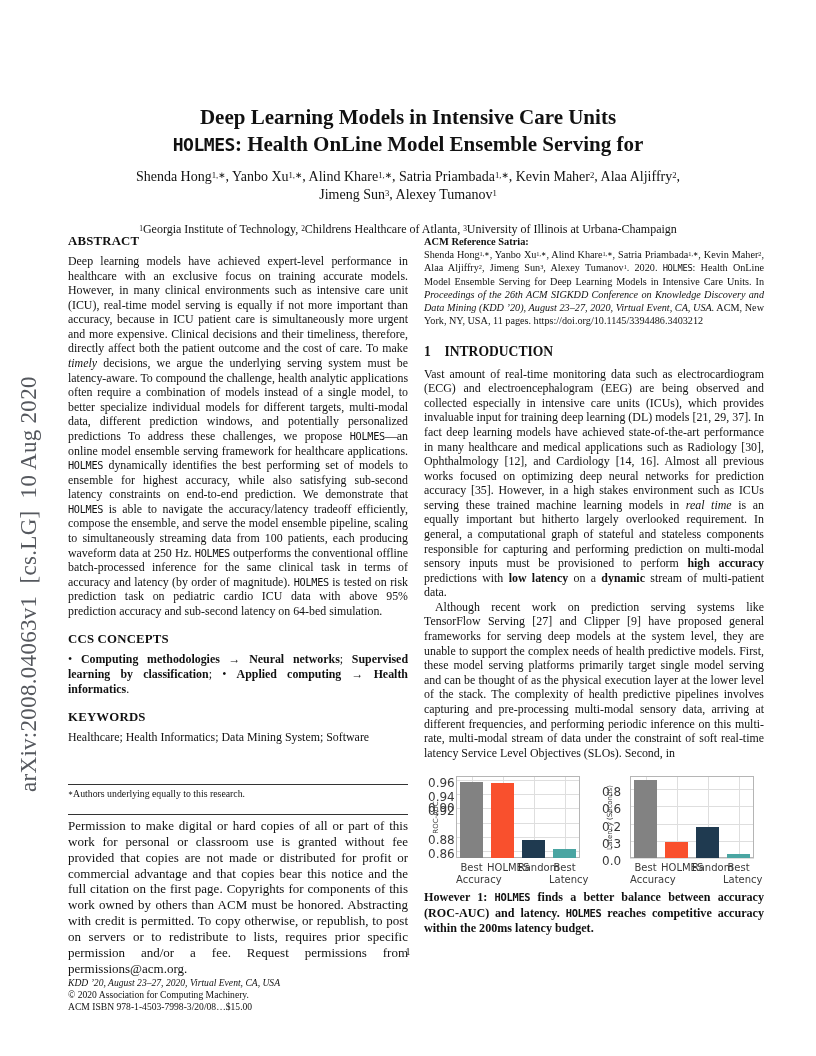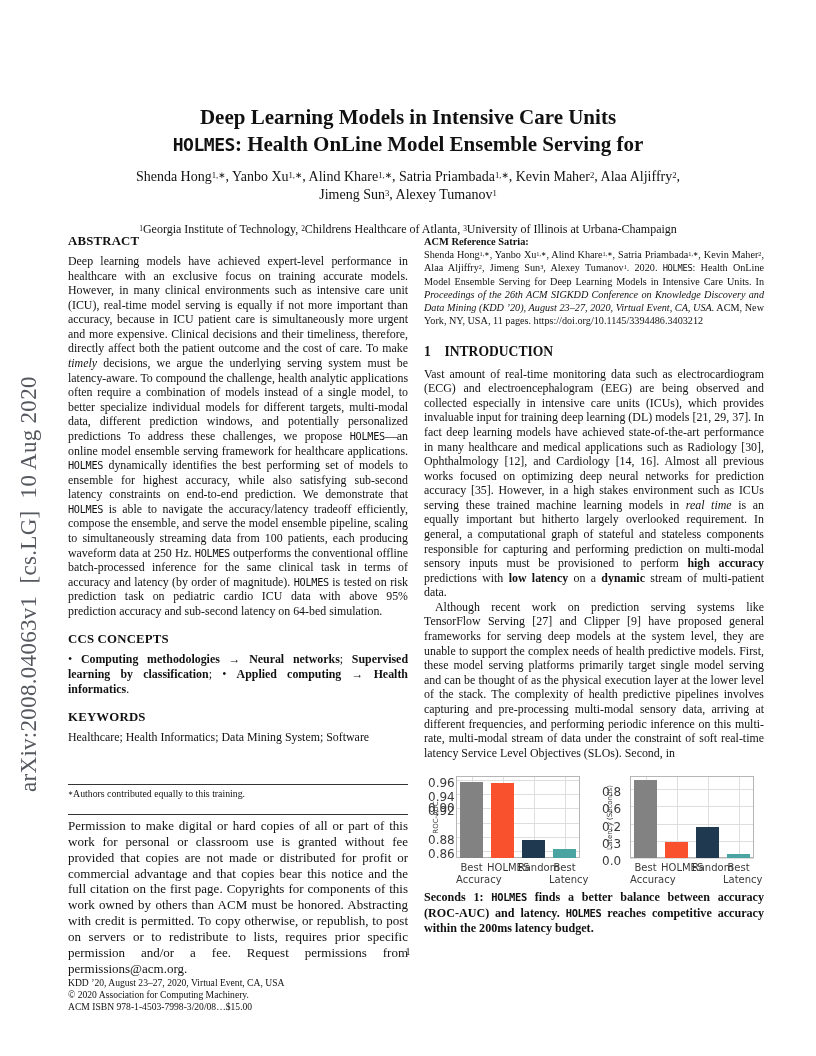--- a/index.html
+++ b/index.html
@@ -49,21 +49,21 @@
   .acm-ref-text { font-size:10.2px; line-height:1.3; text-align:justify; margin:0; }
 
   .intro-heading { font-size:13.6px; font-weight:bold; margin:16px 0 7px 0; white-space:pre; }
 
   
   .bottom-block { position:absolute; left:68px; top:784px; width:340px; }
   .rule { border:0; border-top:1px solid #333; margin:0 0 3px 0; }
   .footnote-text { font-size:9.8px; margin:0 0 15px 0; }
   .permission-text { font-size:13px; line-height:1.22; text-align:justify; margin:2px 0 0 0; }
   .credit-line { font-size:9.6px; line-height:1.25; margin:0; }
-  .italic { }
+  .italic { font-style:italic; }
 
   
   .figure-row { display:flex; justify-content:center; gap:16px; margin:10px 0 6px 0; }
   .figchart { position:relative; width:158px; height:114px; font-family:"DejaVu Sans", sans-serif; }
   .c-frame { position:absolute; border:1px solid #b5b5b5; box-sizing:border-box; }
   .c-grid-h { position:absolute; height:1px; background:#dedede; }
   .c-grid-v { position:absolute; width:1px; background:#dedede; }
   .c-ytick { position:absolute; text-align:left; font-size:12px; color:#3a3a3a; }
   .c-xlab { position:absolute; text-align:center; font-size:10px; color:#3a3a3a; line-height:1.2; }
   .c-bar { position:absolute; }
@@ -97,21 +97,21 @@
 
     <h2 class="section-heading mt14">CCS CONCEPTS</h2>
     <p class="body-text"><span class="run-plain">• </span><span class="run-bold">Computing methodologies</span><span class="run-plain"> → </span><span class="run-bold">Neural networks</span><span class="run-plain">; </span><span class="run-bold">Supervised learning by classification</span><span class="run-plain">; • </span><span class="run-bold">Applied computing</span><span class="run-plain"> → </span><span class="run-bold">Health informatics</span><span class="run-plain">.</span></p>
 
     <h2 class="section-heading mt14">KEYWORDS</h2>
     <p class="body-text">Healthcare; Health Informatics; Data Mining System; Software</p>
   </div>
 
   <div class="bottom-block">
     <hr class="rule">
-    <p class="footnote-text"><span class="run-sup">∗</span><span class="run-plain">Authors contributed equally to this training.</span></p>
+    <p class="footnote-text"><span class="run-sup">∗</span><span class="run-plain">Authors underlying equally to this research.</span></p>
     <hr class="rule">
     <p class="permission-text">Permission to make digital or hard copies of all or part of this work for personal or classroom use is granted without fee provided that copies are not made or distributed for profit or commercial advantage and that copies bear this notice and the full citation on the first page. Copyrights for components of this work owned by others than ACM must be honored. Abstracting with credit is permitted. To copy otherwise, or republish, to post on servers or to redistribute to lists, requires prior specific permission and/or a fee. Request permissions from permissions@acm.org.</p>
     <p class="credit-line italic">KDD ’20, August 23–27, 2020, Virtual Event, CA, USA</p>
     <p class="credit-line">© 2020 Association for Computing Machinery.</p>
     <p class="credit-line">ACM ISBN 978-1-4503-7998-3/20/08…$15.00</p>
   </div>
 
   <div class="col col-right">
     <h3 class="acm-ref-heading">ACM Reference Satria:</h3>
     <p class="acm-ref-text"><span class="run-plain">Shenda Hong</span><span class="run-sup">1,∗</span><span class="run-plain">, Yanbo Xu</span><span class="run-sup">1,∗</span><span class="run-plain">, Alind Khare</span><span class="run-sup">1,∗</span><span class="run-plain">, Satria Priambada</span><span class="run-sup">1,∗</span><span class="run-plain">, Kevin Maher</span><span class="run-sup">2</span><span class="run-plain">, Alaa Aljiffry</span><span class="run-sup">2</span><span class="run-plain">, Jimeng Sun</span><span class="run-sup">3</span><span class="run-plain">, Alexey Tumanov</span><span class="run-sup">1</span><span class="run-plain">. 2020. </span><span class="run-mono">HOLMES</span><span class="run-plain">: Health OnLine Model Ensemble Serving for Deep Learning Models in Intensive Care Units. In </span><span class="run-italic">Proceedings of the 26th ACM SIGKDD Conference on Knowledge Discovery and Data Mining (KDD ’20), August 23–27, 2020, Virtual Event, CA, USA.</span><span class="run-plain"> ACM, New York, NY, USA, 11 pages. https://doi.org/10.1145/3394486.3403212</span></p>
@@ -189,18 +189,18 @@
           <div class="c-xlab" style="left: 90px; top: 92px; width: 31px;">
             <div>Random</div>
           </div>
           <div class="c-bar" style="left: 125.3px; top: 83.3px; width: 22.3px; height: 4.7px; background: rgb(74, 165, 162);"></div>
           <div class="c-xlab" style="left: 121px; top: 92px; width: 31px;">
             <div>Best</div>
             <div>Latency</div>
           </div>
         </div>
     </div>
-    <p class="figure-caption"><span class="run-bold">Seconds 1: </span><span class="run-boldmono">HOLMES</span><span class="run-bold"> finds a better balance between accuracy (ROC-AUC) and latency. </span><span class="run-boldmono">HOLMES</span><span class="run-bold"> reaches competitive accuracy within the 200ms latency budget.</span></p>
+    <p class="figure-caption"><span class="run-bold">However 1: </span><span class="run-boldmono">HOLMES</span><span class="run-bold"> finds a better balance between accuracy (ROC-AUC) and latency. </span><span class="run-boldmono">HOLMES</span><span class="run-bold"> reaches competitive accuracy within the 200ms latency budget.</span></p>
   </div>
 
   <div class="page-number">1</div>
 
 </div>
 
 </body></html>

